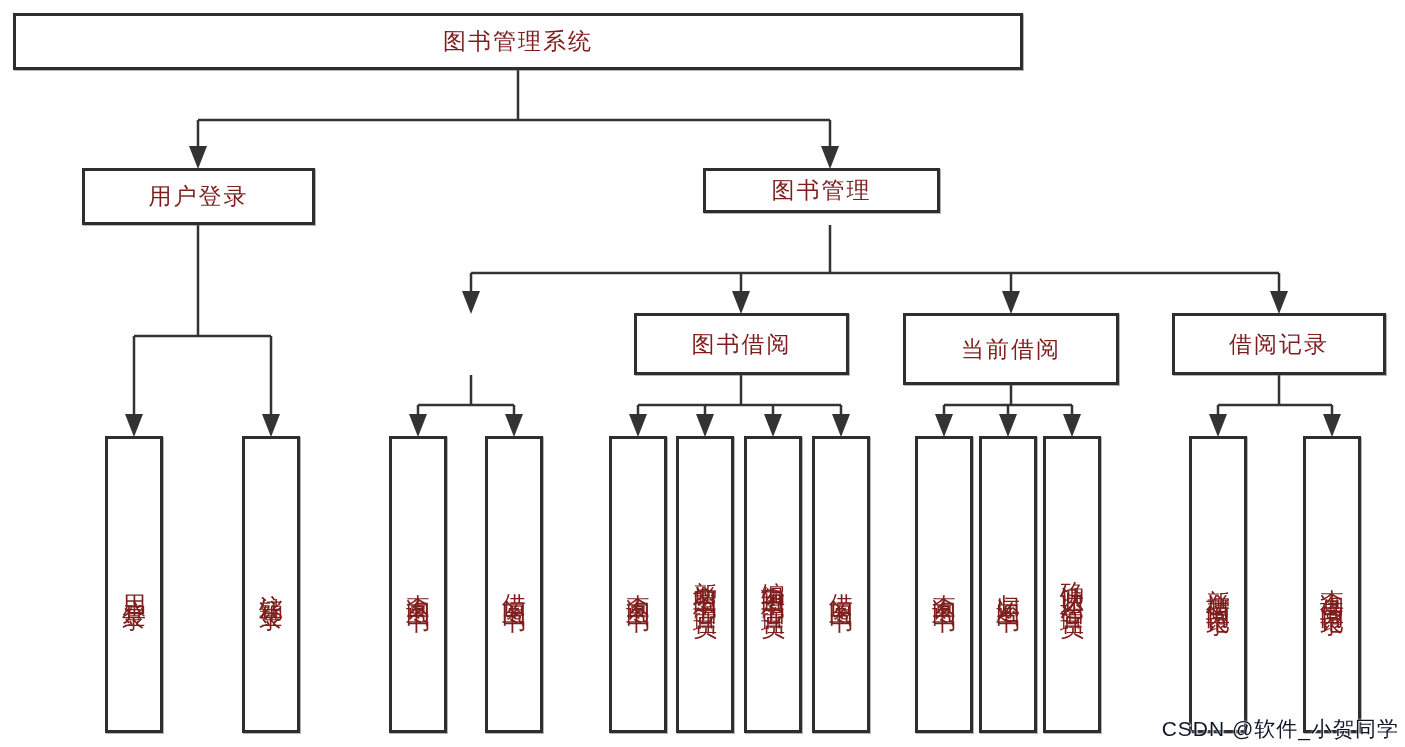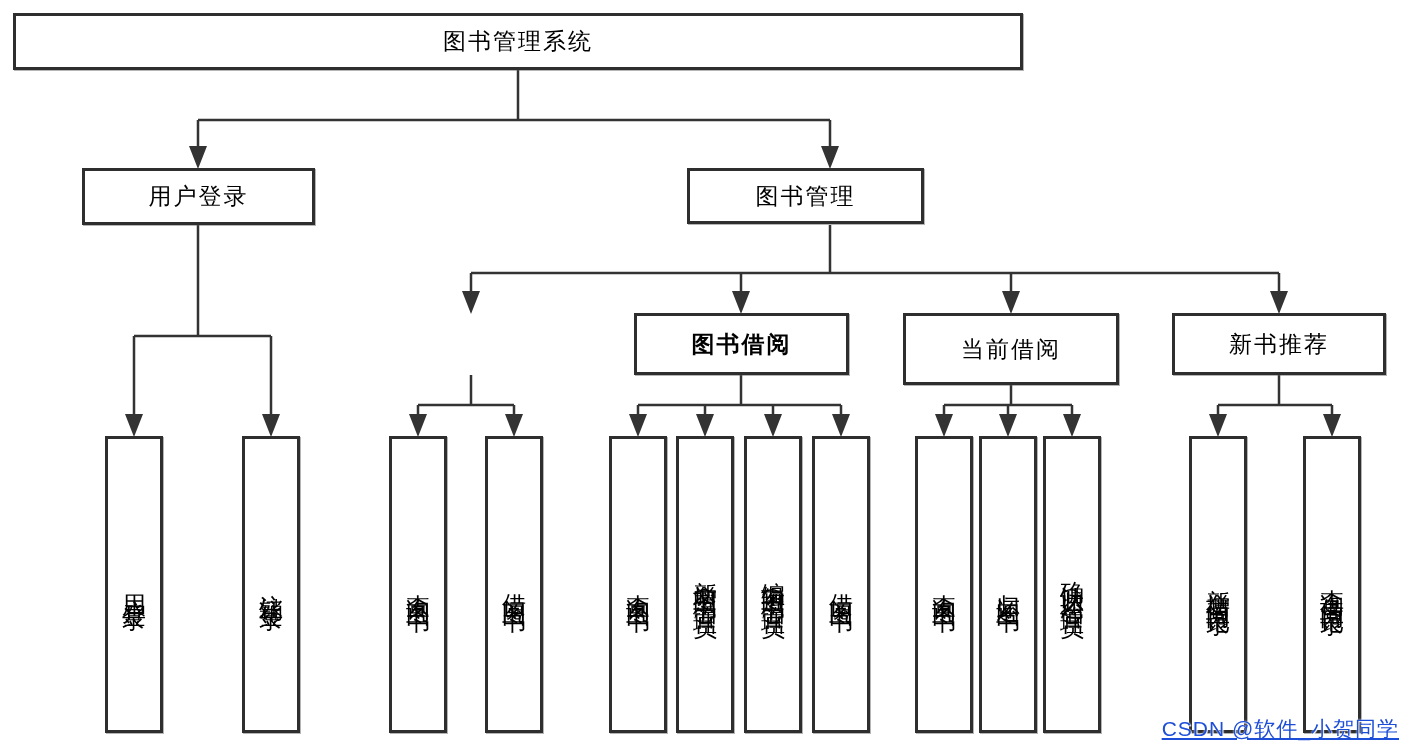--- a/index.html
+++ b/index.html
@@ -17,46 +17,45 @@
     width: 1405px; height: 747px;
   }
   .node {
     position: absolute;
     box-sizing: border-box;
     border: 3px solid #2e2e2e;
     background: #ffffff;
     display: flex;
     align-items: center;
     justify-content: center;
-    color: #000000;
+    color: #7f1d1d;
     box-shadow: 1px 1px 0 rgba(90,90,90,0.45);
   }
   .h-node {
     font-size: 23px;
     letter-spacing: 2px;
     white-space: nowrap;
   }
   .v-node {
     writing-mode: vertical-rl;
     text-orientation: mixed;
     font-size: 24px;
     letter-spacing: 5px;
     line-height: 1;
   }
   .watermark {
     position: absolute;
     right: 6px;
     bottom: 4px;
     font-size: 21px;
-    color: #1d4ed8;
+    color: #0f172a;
     text-shadow: 0 0 2px #ffffff, 1px 1px 1px #ffffff;
     letter-spacing: 1px;
     z-index: 5;
     white-space: nowrap;
-    text-decoration: underline;
   }
 </style>
 </head>
 <body>
 
 <div class="canvas">
 
   <svg class="connectors" viewBox="0 0 1405 747" xmlns="http://www.w3.org/2000/svg" aria-hidden="true">
     <path fill="none" stroke="#333333" stroke-width="2.5" d="
       M518 70 V120
@@ -110,25 +109,25 @@
       M935 414 L953 414 L944 437 Z
       M999 414 L1017 414 L1008 437 Z
       M1063 414 L1081 414 L1072 437 Z
       M1209 414 L1227 414 L1218 437 Z
       M1323 414 L1341 414 L1332 437 Z"></path>
   </svg>
 
   <div class="node h-node" style="left:13px; top:13px; width:1010px; height:57px;">图书管理系统</div>
 
   <div class="node h-node" style="left:82px; top:168px; width:233px; height:57px;">用户登录</div>
-  <div class="node h-node" style="left:687px; top:168px; width:237px; height:56px;">图书管理</div>
+  <div class="node h-node" style="left:703px; top:168px; width:237px; height:45px;">图书管理</div>
 
-  <div class="node h-node" style="left:634px; top:313px; width:215px; height:62px;font-weight:bold;">图书借阅</div>
+  <div class="node h-node" style="left:634px; top:313px; width:215px; height:62px;">图书借阅</div>
   <div class="node h-node" style="left:903px; top:313px; width:216px; height:72px;">当前借阅</div>
-  <div class="node h-node" style="left:1172px; top:313px; width:214px; height:62px;">新书推荐</div>
+  <div class="node h-node" style="left:1172px; top:313px; width:214px; height:62px;">借阅记录</div>
 
   <div class="node v-node" style="left:105px; top:436px; width:58px; height:297px;">用户登录</div>
   <div class="node v-node" style="left:242px; top:436px; width:58px; height:297px;">注销登录</div>
 
   <div class="node v-node" style="left:389px; top:436px; width:58px; height:297px;">查询图书</div>
   <div class="node v-node" style="left:485px; top:436px; width:58px; height:297px;">借阅图书</div>
 
   <div class="node v-node" style="left:609px; top:436px; width:58px; height:297px;">查询图书</div>
   <div class="node v-node" style="left:676px; top:436px; width:58px; height:297px;">新增图书（管理员）</div>
   <div class="node v-node" style="left:744px; top:436px; width:58px; height:297px;">编辑图书（管理员）</div>

